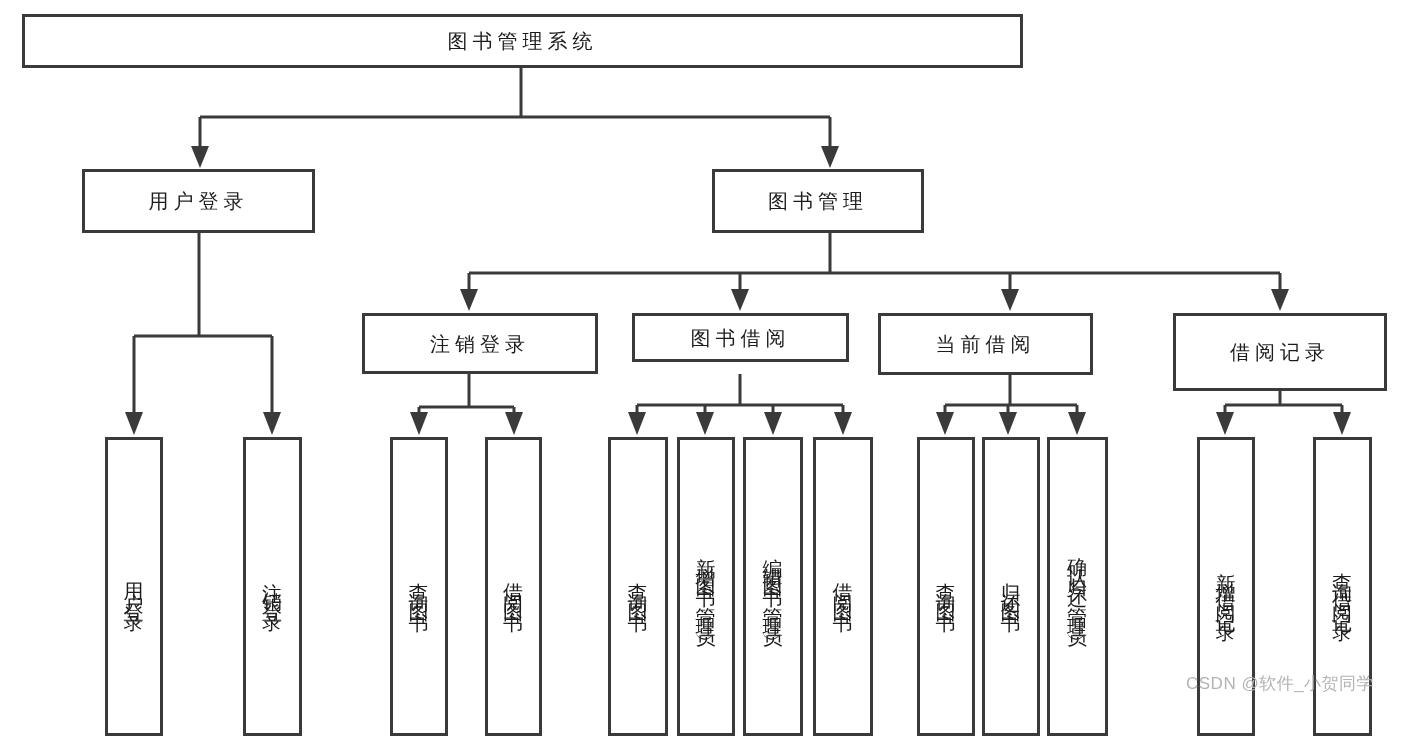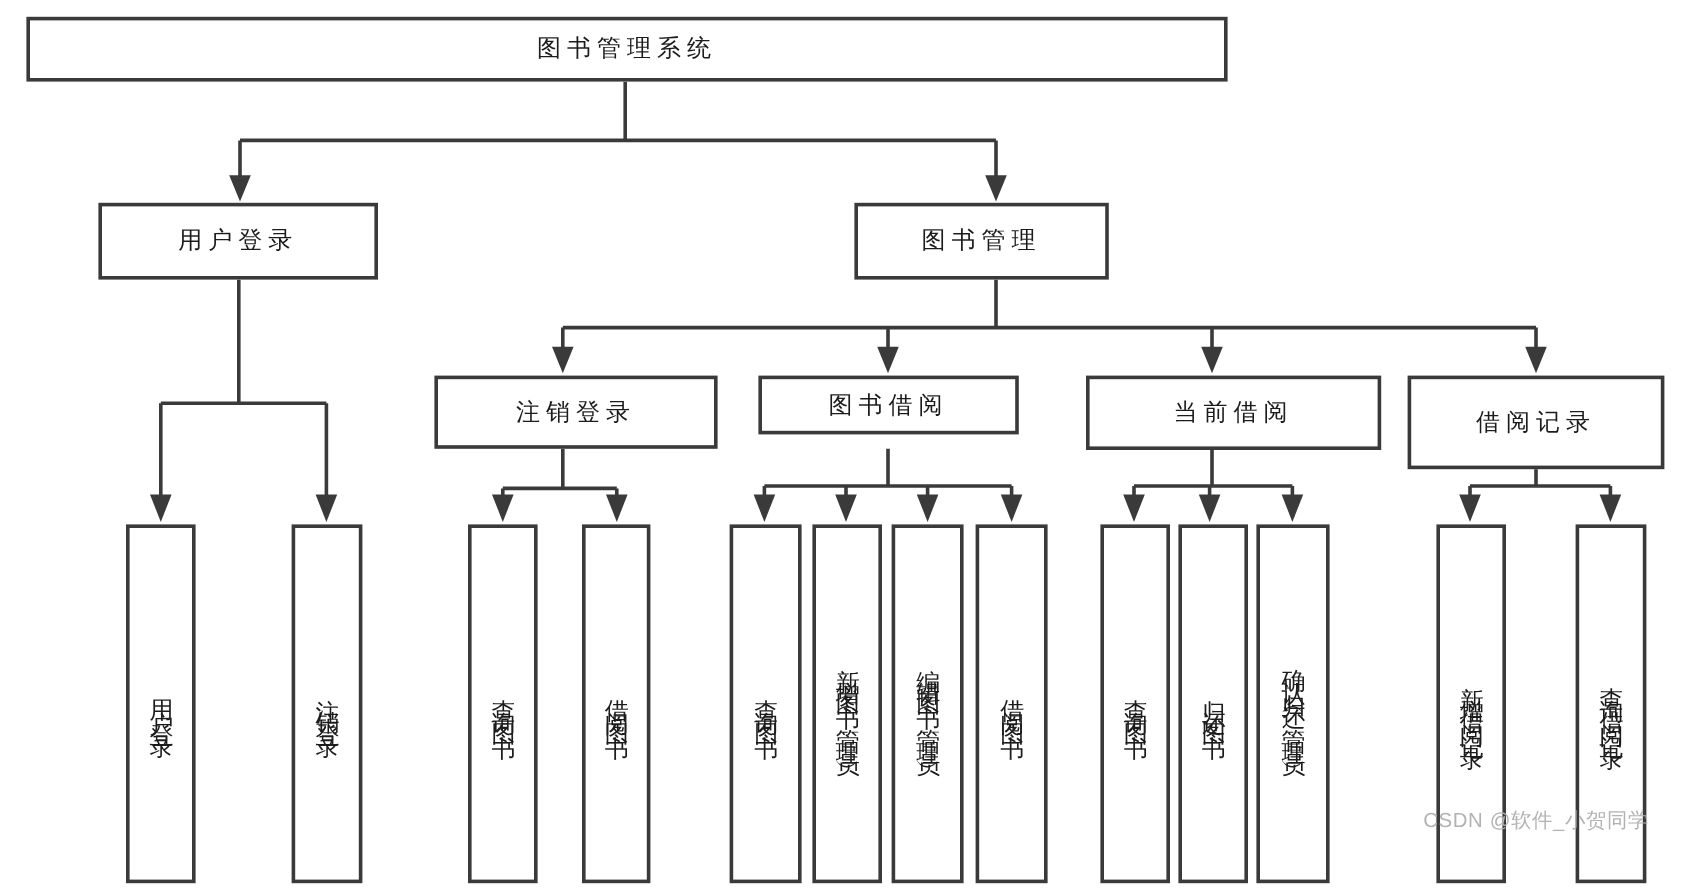--- a/index.html
+++ b/index.html
@@ -101,21 +101,21 @@
     </g>
   </svg>
 
   <div class="box h" style="left:22px;top:14px;width:1001px;height:54px">图书管理系统</div>
 
   <div class="box h" style="left:82px;top:169px;width:233px;height:64px">用户登录</div>
   <div class="box h" style="left:712px;top:169px;width:212px;height:64px">图书管理</div>
 
   <div class="box h" style="left:362px;top:313px;width:236px;height:61px">注销登录</div>
   <div class="box h" style="left:632px;top:313px;width:217px;height:49px">图书借阅</div>
-  <div class="box h" style="left:905px;top:313px;width:246px;height:62px">当前借阅</div>
+  <div class="box h" style="left:878px;top:313px;width:215px;height:62px">当前借阅</div>
   <div class="box h" style="left:1173px;top:313px;width:214px;height:78px">借阅记录</div>
 
   <div class="box v" style="left:105px;top:437px;width:58px;height:299px">用户登录</div>
   <div class="box v" style="left:243px;top:437px;width:59px;height:299px">注销登录</div>
 
   <div class="box v" style="left:390px;top:437px;width:58px;height:299px">查询图书</div>
   <div class="box v" style="left:485px;top:437px;width:57px;height:299px">借阅图书</div>
 
   <div class="box v" style="left:608px;top:437px;width:60px;height:299px">查询图书</div>
   <div class="box v" style="left:677px;top:437px;width:58px;height:299px">新增图书（管理员）</div>

